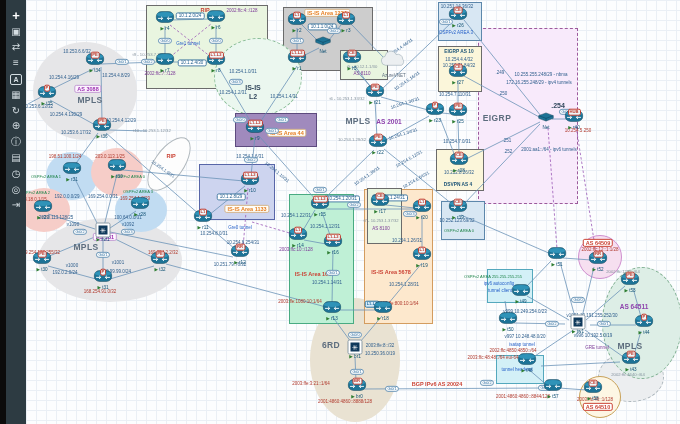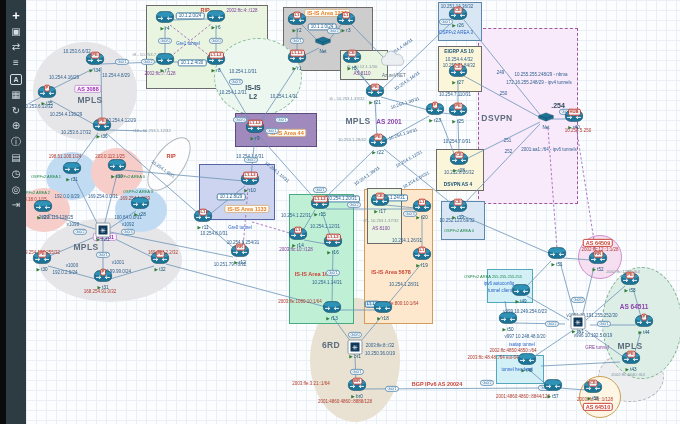--- a/index.html
+++ b/index.html
@@ -229,21 +229,21 @@
       <div class="lbl c-pill" data-name="net-label" style="left: 296px; top: 27px;">10.1.1.0/24</div>
       <div class="lbl c-gry" data-name="net-label" style="left: 336px; top: 67px;">t5 - 10.12.1.1/30</div>
       <div class="lbl c-pur" data-name="net-label" style="left: 336px; top: 74px;">AS 8110</div>
       <div class="lbl c-ip" data-name="net-label" style="left: 515px; top: 75px;">10.255.255.248/29 - nbma</div>
       <div class="lbl c-ip" data-name="net-label" style="left: 513px; top: 83px;">172.16.255.248/29 - ipv4 tunnels</div>
       <div class="lbl c-ip" data-name="net-label" style="left: 474px; top: 73px;">.249</div>
       <div class="lbl c-ip" data-name="net-label" style="left: 477px; top: 94px;">.250</div>
       <div class="lbl c-ip" data-name="net-label" style="left: 481px; top: 141px;">.251</div>
       <div class="lbl c-ip" data-name="net-label" style="left: 482px; top: 152px;">.252</div>
       <div class="lbl c-big" data-name="net-label" style="left: 532px; top: 106px;">.254</div>
-      <div class="lbl c-reg" data-name="net-label" style="left: 471px; top: 119px;">DSVPN</div>
+      <div class="lbl c-reg" data-name="net-label" style="left: 471px; top: 119px;">EIGRP</div>
       <div class="lbl c-ip" data-name="net-label" style="left: 523px; top: 150px;">2001:aa1::/64 - ipv6 tunnels</div>
       <div class="lbl c-red" data-name="net-label" style="left: 552px; top: 131px;">10.254.5.250</div>
       <div class="lbl c-ip" data-name="net-label" style="left: 431px; top: 7px;">10.251.14.36/32</div>
       <div class="lbl c-blu" data-name="net-label" style="left: 430px; top: 33px;">OSPFv2 AREA 3</div>
       <div class="lbl c-blub" data-name="net-label" style="left: 433px; top: 52px;">EIGRP AS 10</div>
       <div class="lbl c-ip" data-name="net-label" style="left: 433px; top: 60px;">10.254.4.4/32</div>
       <div class="lbl c-ip" data-name="net-label" style="left: 433px; top: 66px;">10.253.71.84/32</div>
       <div class="lbl c-ip" data-name="net-label" style="left: 429px; top: 95px;">10.254.7.110/31</div>
       <div class="lbl c-reg" data-name="net-label" style="left: 332px; top: 122px;">MPLS</div>
       <div class="lbl c-purb" data-name="net-label" style="left: 363px; top: 122px;">AS 2001</div>

